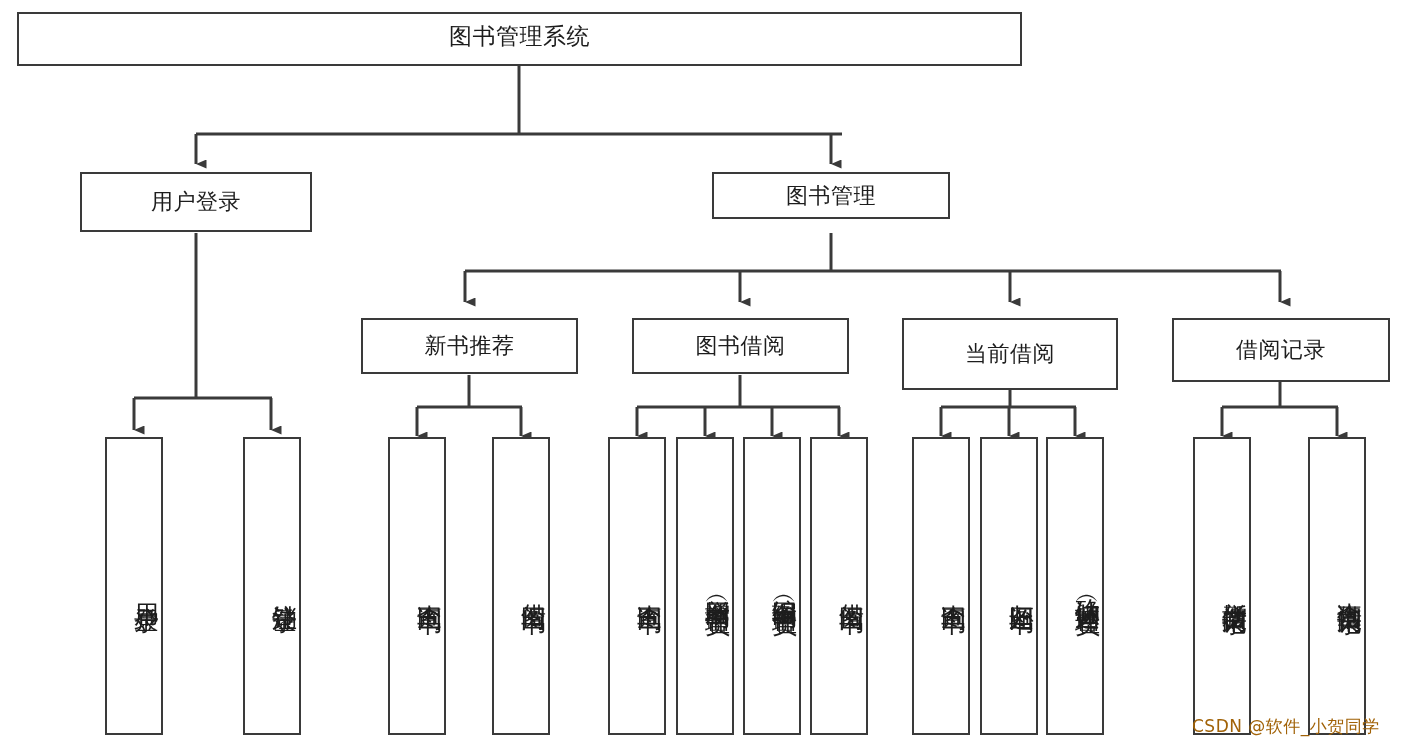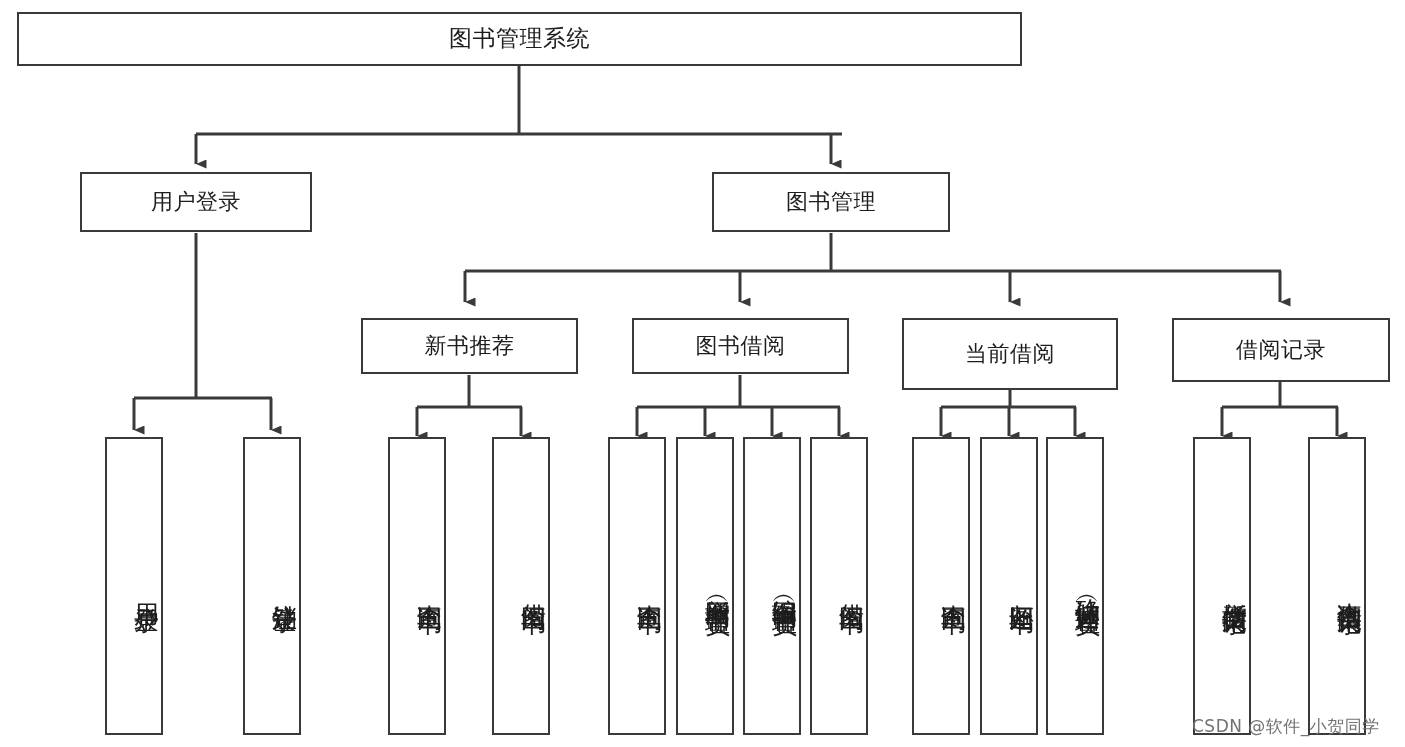--- a/index.html
+++ b/index.html
@@ -58,21 +58,21 @@
     padding-bottom: 10px;
     white-space: nowrap;
     overflow: hidden;
   }
   .node.vert .vtext {
     display: block;
   }
   .watermark {
     position: absolute;
     font-size: 17px;
-    color: #737373;
+    color: #a16207;
     white-space: nowrap;
     letter-spacing: 0.5px;
     user-select: none;
   }
 </style>
 </head>
 <body>
 
 <div id="diagram-canvas">
 
@@ -119,29 +119,29 @@
       <path d="M 1009 407 L 1009 436" marker-end="url(#arrowhead)"></path>
       <path d="M 1075 407 L 1075 436" marker-end="url(#arrowhead)"></path>
 
       <path d="M 1280 375 L 1280 407"></path>
       <path d="M 1222 407 L 1338 407"></path>
       <path d="M 1222 407 L 1222 436" marker-end="url(#arrowhead)"></path>
       <path d="M 1337 407 L 1337 436" marker-end="url(#arrowhead)"></path>
     </g>
   </svg>
 
-  <div class="node horiz root" style="left:17px; top:12px; width:1005px; height:54px;">
+  <div class="node horiz root" style="left:17px; top:12px; width:1005px; height:54px;font-family:Liberation Mono, monospace;">
     <span>图书管理系统</span>
   </div>
 
   <div class="node horiz" style="left:80px; top:172px; width:232px; height:60px;">
     <span>用户登录</span>
   </div>
 
-  <div class="node horiz" style="left:712px; top:172px; width:238px; height:60px;">
+  <div class="node horiz" style="left:712px; top:172px; width:238px; height:47px;">
     <span>图书管理</span>
   </div>
 
   <div class="node horiz" style="left:361px; top:318px; width:217px; height:56px;">
     <span>新书推荐</span>
   </div>
 
   <div class="node horiz" style="left:632px; top:318px; width:217px; height:56px;">
     <span>图书借阅</span>
   </div>

